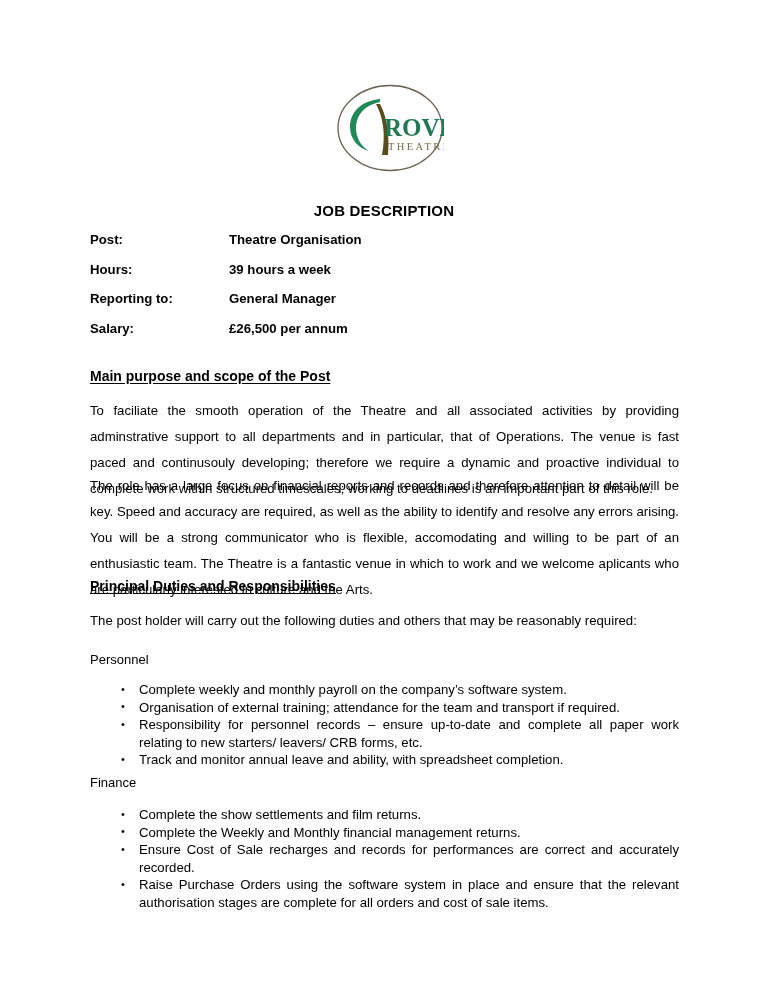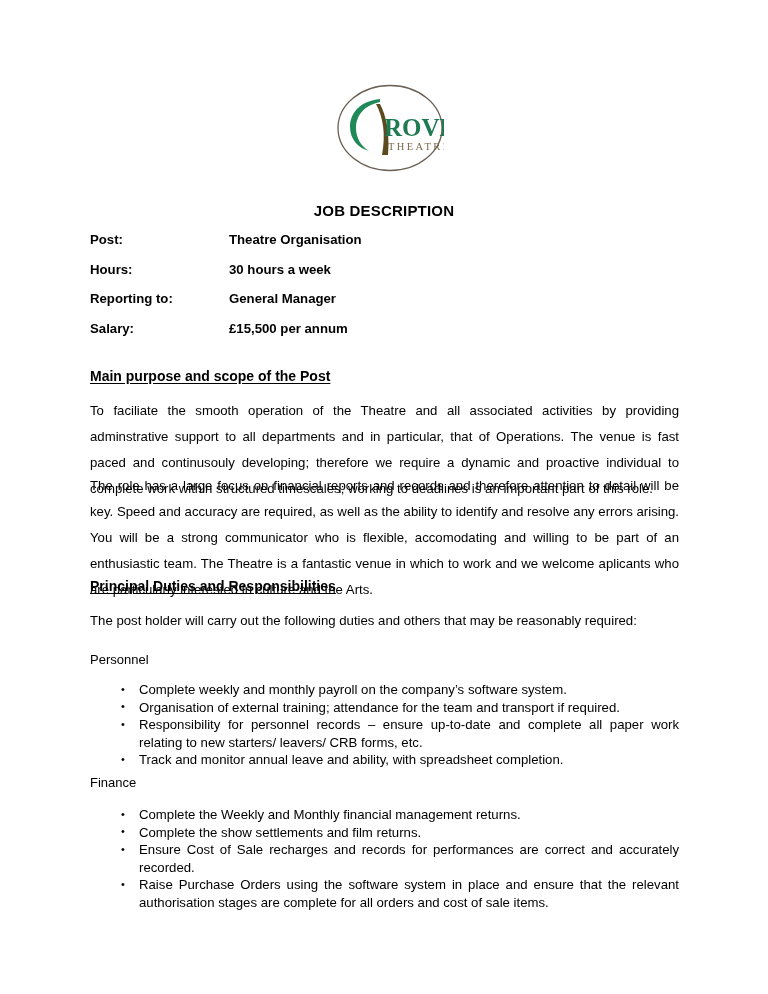--- a/index.html
+++ b/index.html
@@ -149,29 +149,29 @@
 
   <div class="doc-title">JOB DESCRIPTION</div>
 
   <div class="fields">
     <div class="field-row">
       <div class="field-label">Post:</div>
       <div class="field-value">Theatre Organisation</div>
     </div>
     <div class="field-row">
       <div class="field-label">Hours:</div>
-      <div class="field-value">30 hours a week</div>
+      <div class="field-value">39 hours a week</div>
     </div>
     <div class="field-row">
       <div class="field-label">Reporting to:</div>
       <div class="field-value">General Manager</div>
     </div>
     <div class="field-row">
       <div class="field-label">Salary:</div>
-      <div class="field-value">£15,500 per annum</div>
+      <div class="field-value">£26,500 per annum</div>
     </div>
   </div>
 
   <div class="section-head" id="head-main">Main purpose and scope of the Post</div>
 
   <div class="para" id="para-1">To faciliate the smooth operation of the Theatre and all associated activities by providing adminstrative support to all departments and in particular, that of Operations. The venue is fast paced and continusouly developing; therefore we require a dynamic and proactive individual to complete work within structured timescales; working to deadlines is an important part of this role.</div>
 
   <div class="para" id="para-2">The role has a large focus on financial reports and records and therefore attention to detail will be key. Speed and accuracy are required, as well as the ability to identify and resolve any errors arising.  You will be a strong communicator who is flexible, accomodating and willing to be part of an enthusiastic team. The Theatre is a fantastic venue in which to work and we welcome aplicants who are particularly interested in culture and the Arts.</div>
 
   <div class="section-head" id="head-duties">Principal Duties and Responsibilities</div>
@@ -183,19 +183,19 @@
   <ul class="bullets" id="bullets-personnel">
     <li class="nojust">Complete weekly and monthly payroll on the company’s software system.</li>
     <li class="nojust">Organisation of external training; attendance for the team and transport if required.</li>
     <li>Responsibility for personnel records – ensure up-to-date and complete all paper work relating to new starters/ leavers/ CRB forms, etc.</li>
     <li class="nojust">Track and monitor annual leave and ability, with spreadsheet completion.</li>
   </ul>
 
   <div class="plain-label" id="label-finance">Finance</div>
 
   <ul class="bullets" id="bullets-finance">
+    <li class="nojust">Complete the show settlements and film returns.</li>
     <li class="nojust">Complete the Weekly and Monthly financial management returns.</li>
-    <li class="nojust">Complete the show settlements and film returns.</li>
     <li>Ensure Cost of Sale recharges and records for performances are correct and accurately recorded.</li>
     <li>Raise Purchase Orders using the software system in place and ensure that the relevant authorisation stages are complete for all orders and cost of sale items.</li>
   </ul>
 
 </div>
 
 </body></html>

